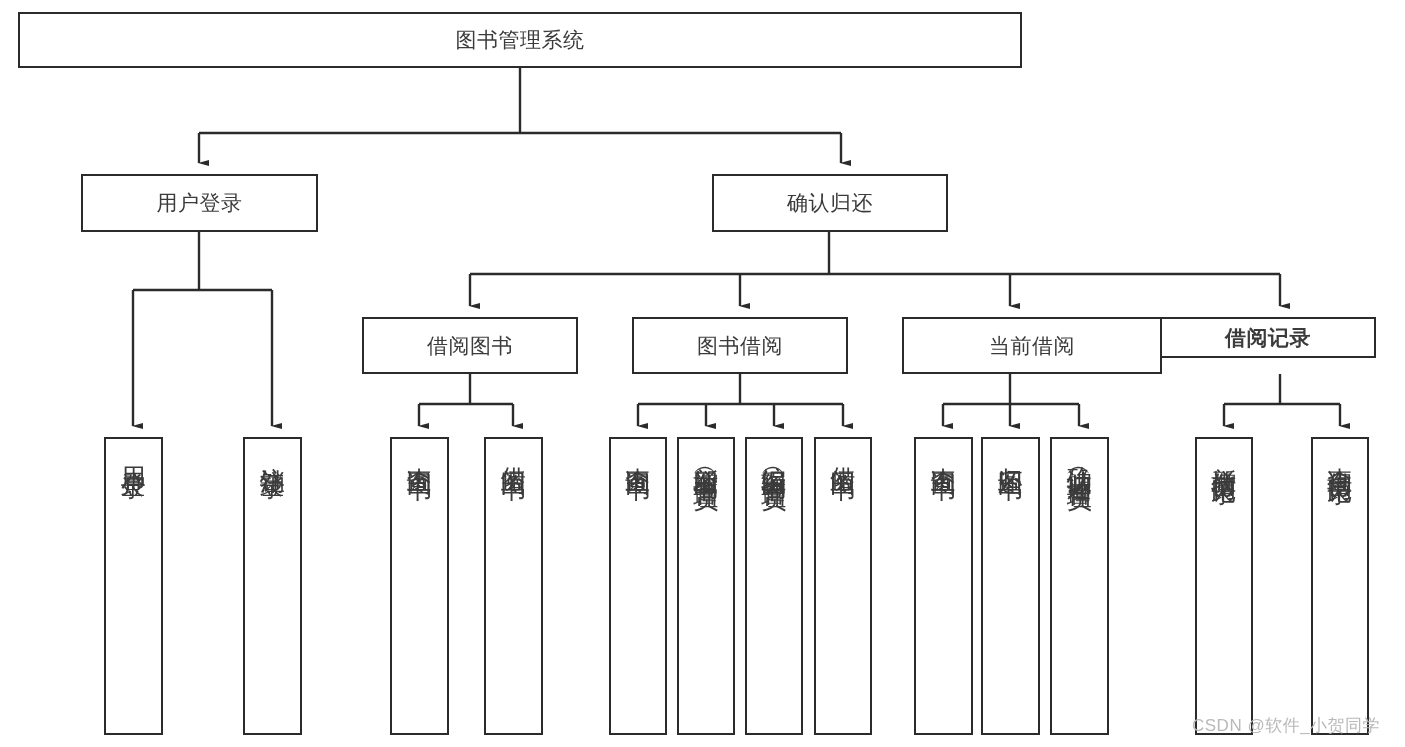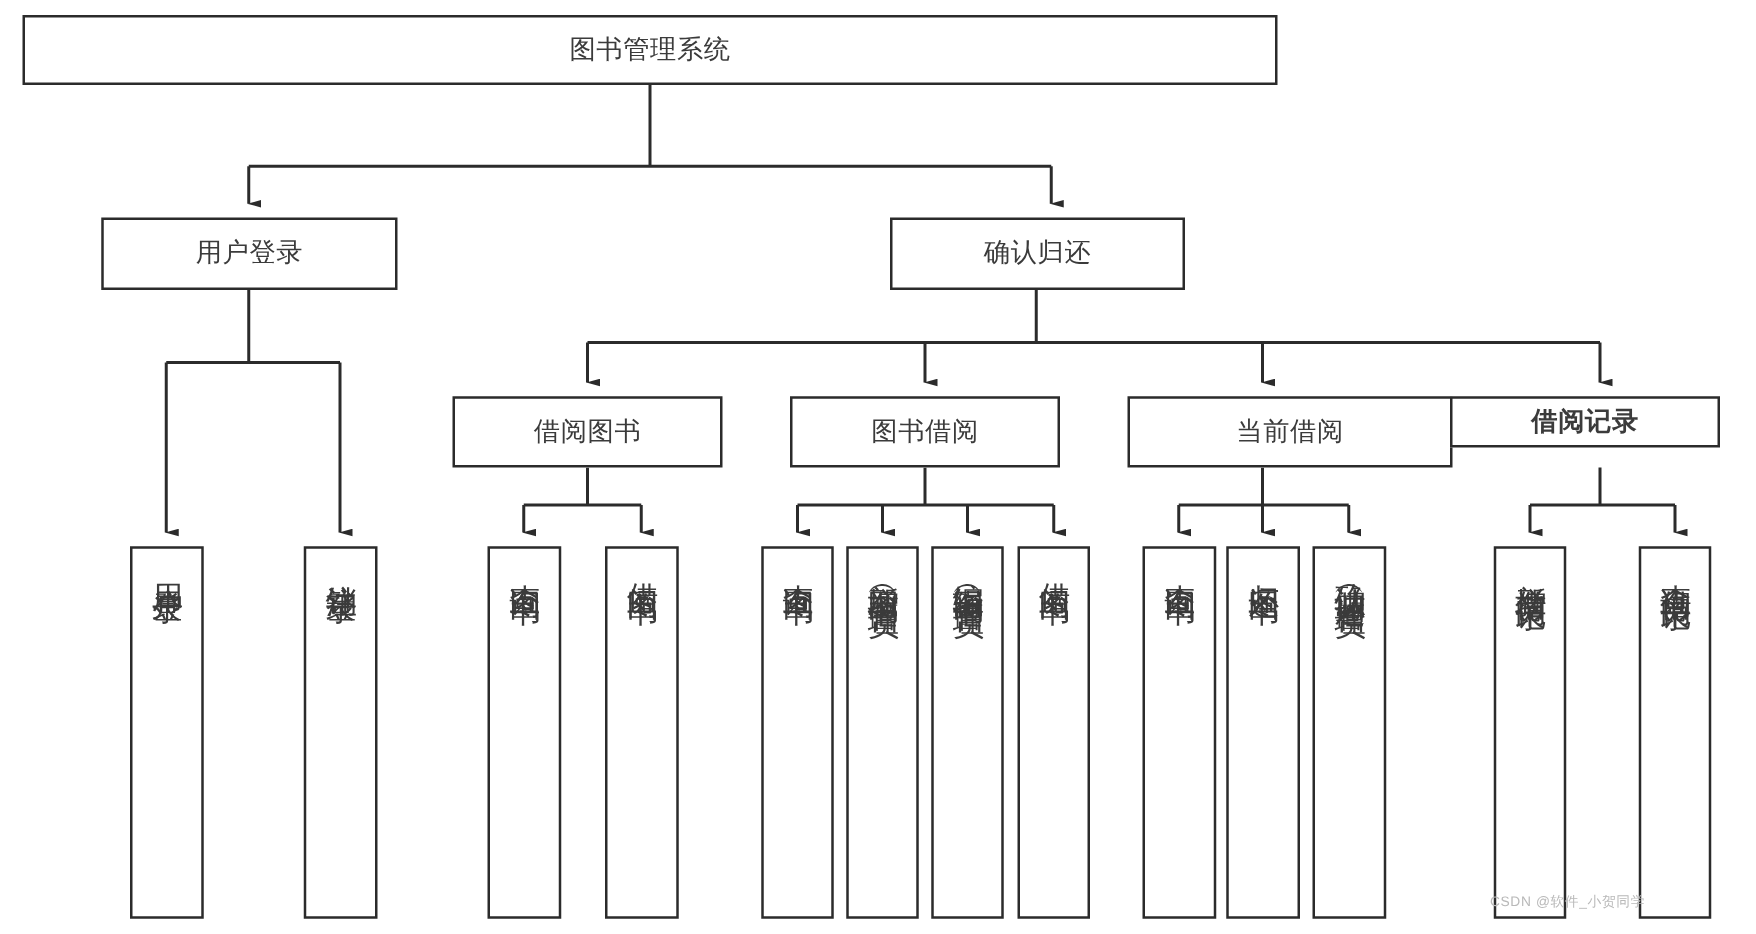--- a/index.html
+++ b/index.html
@@ -7,21 +7,21 @@
          font-family:"Liberation Sans","DejaVu Sans",sans-serif;overflow:hidden;}
   svg.wires{position:absolute;left:0;top:0;width:1405px;height:747px;}
   .node{position:absolute;box-sizing:border-box;background:#ffffff;
         border:2px solid #2b2b2b;display:flex;align-items:center;justify-content:center;}
   .node .lbl{color:#3b3b3b;line-height:1.12;text-align:center;white-space:pre-line;}
   .h-node .lbl{font-size:21px;letter-spacing:.5px;}
   .root .lbl{font-size:21px;}
   .v-node{padding:8px 0;align-items:flex-start;justify-content:center;}
   .v-node .lbl{writing-mode:vertical-rl;text-orientation:upright;
                font-size:25px;letter-spacing:3px;line-height:1.05;}
-  .watermark{position:absolute;left:1192px;top:714px;font-size:11px;color:#b9b9b9;
+  .watermark{position:absolute;left:1192px;top:714px;font-size:17px;color:#b9b9b9;
              letter-spacing:.5px;white-space:nowrap;}
 </style>
 </head>
 <body>
 
 <div id="stage">
 
   <svg class="wires" viewBox="0 0 1405 747" xmlns="http://www.w3.org/2000/svg">
     <defs>
       <marker id="arw" markerWidth="10" markerHeight="11" refX="3" refY="10" orient="auto" markerUnits="userSpaceOnUse">

